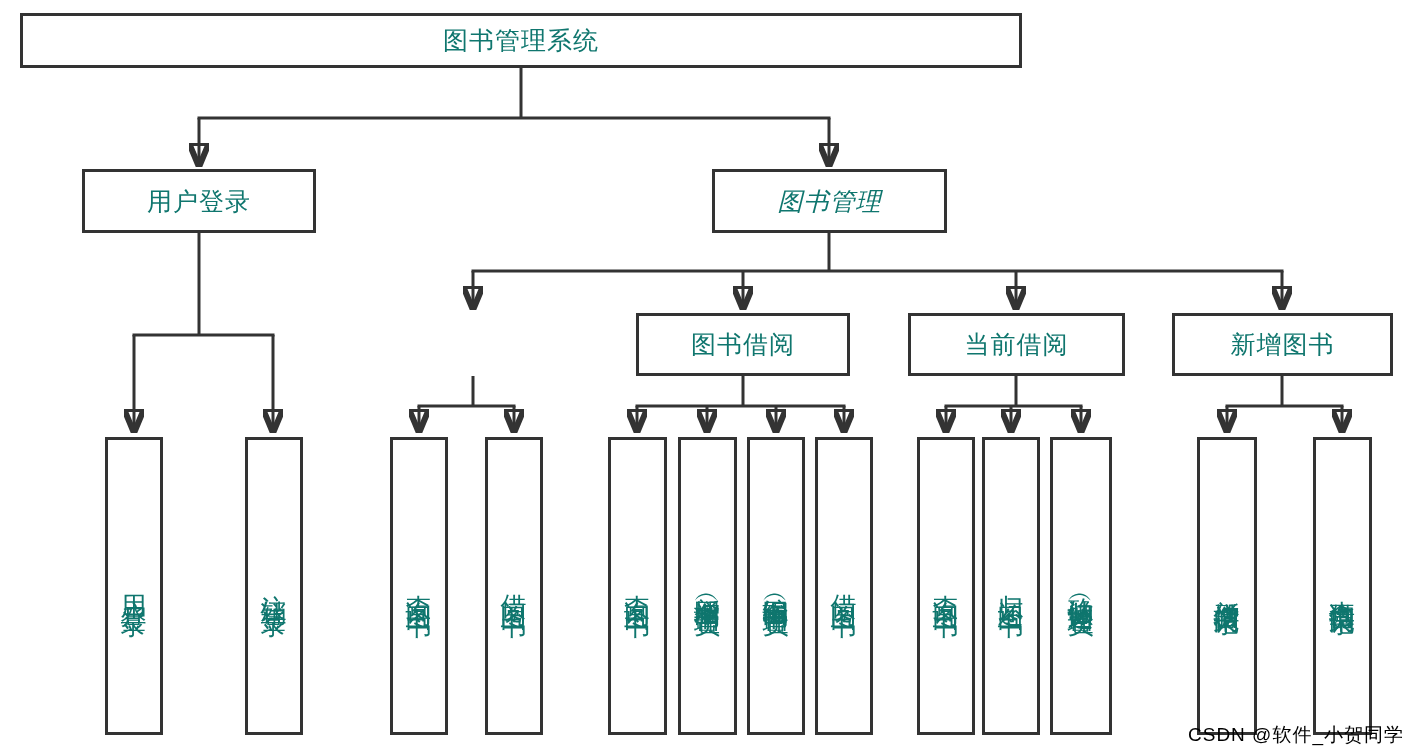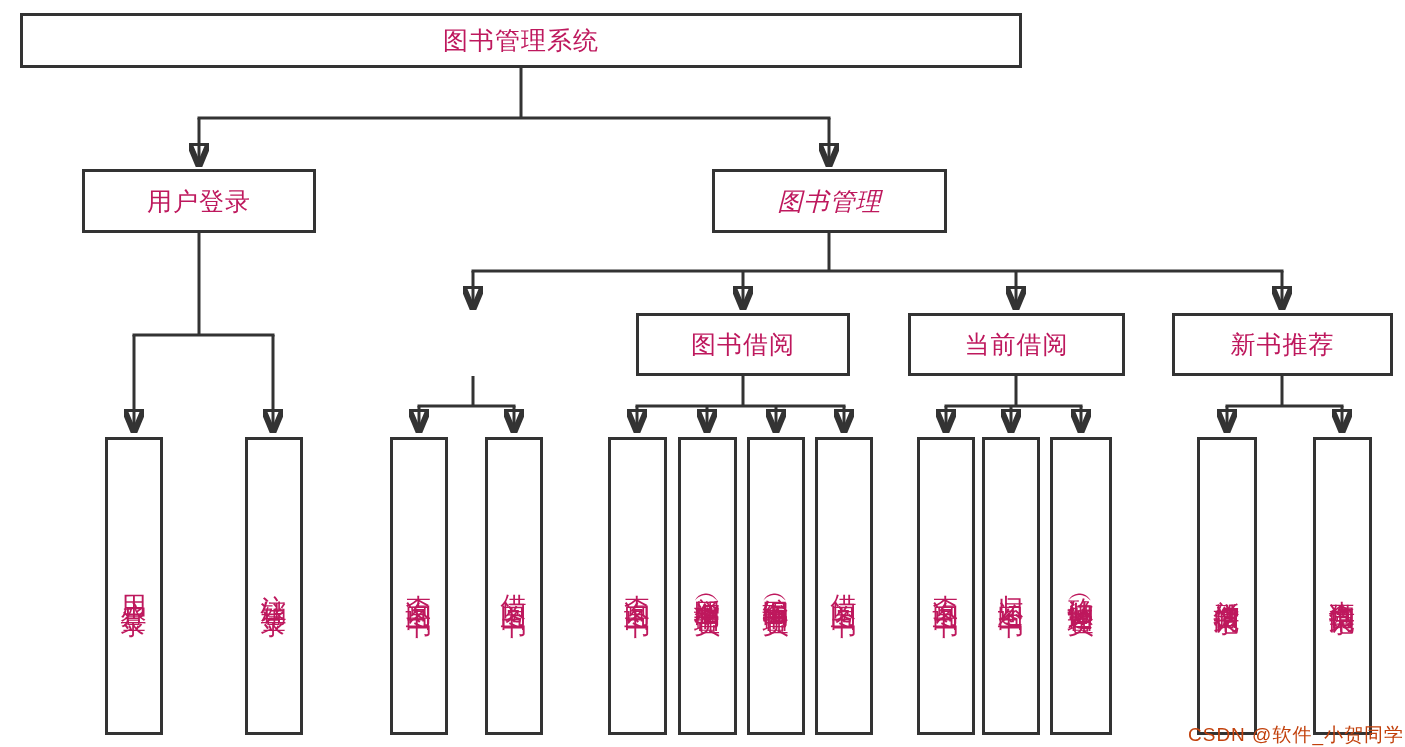--- a/index.html
+++ b/index.html
@@ -11,21 +11,21 @@
     overflow:hidden;
   }
   #wires{position:absolute;left:0;top:0;width:1405px;height:747px;}
   #wires path{stroke:#333333;stroke-width:3;fill:none;}
   #wires path.bar{stroke-linecap:square;}
   .node{
     position:absolute;
     box-sizing:border-box;
     border:3px solid #333333;
     background:#ffffff;
-    color:#be185d;
+    color:#0f766e;
     display:flex;align-items:center;justify-content:center;
     font-size:25px;
     letter-spacing:1px;
     white-space:nowrap;
   }
   .leaf{
     writing-mode:vertical-rl;
     text-orientation:mixed;
     font-size:26px;
     letter-spacing:6px;
@@ -108,35 +108,35 @@
     </g>
   </svg>
 
   <div class="node" style="left:20px;top:13px;width:1002px;height:55px;">图书管理系统</div>
 
   <div class="node" style="left:82px;top:169px;width:234px;height:64px;">用户登录</div>
   <div class="node" style="left:712px;top:169px;width:235px;height:64px;font-style:italic;">图书管理</div>
 
   <div class="node" style="left:636px;top:313px;width:214px;height:63px;">图书借阅</div>
   <div class="node" style="left:908px;top:313px;width:217px;height:63px;">当前借阅</div>
-  <div class="node" style="left:1172px;top:313px;width:221px;height:63px;">新书推荐</div>
+  <div class="node" style="left:1172px;top:313px;width:221px;height:63px;">新增图书</div>
 
   <div class="node leaf" style="left:105px;top:437px;width:58px;height:298px;">用户登录</div>
   <div class="node leaf" style="left:245px;top:437px;width:58px;height:298px;">注销登录</div>
 
   <div class="node leaf" style="left:390px;top:437px;width:58px;height:298px;">查询图书</div>
   <div class="node leaf" style="left:485px;top:437px;width:58px;height:298px;">借阅图书</div>
 
   <div class="node leaf" style="left:608px;top:437px;width:59px;height:298px;">查询图书</div>
   <div class="node leaf long" style="left:678px;top:437px;width:59px;height:298px;">新增图书（管理员）</div>
   <div class="node leaf long" style="left:747px;top:437px;width:58px;height:298px;">编辑图书（管理员）</div>
   <div class="node leaf" style="left:815px;top:437px;width:58px;height:298px;">借阅图书</div>
 
   <div class="node leaf" style="left:917px;top:437px;width:58px;height:298px;">查询图书</div>
   <div class="node leaf" style="left:982px;top:437px;width:58px;height:298px;">归还图书</div>
   <div class="node leaf long" style="left:1050px;top:437px;width:62px;height:298px;">确认归还（管理员）</div>
 
   <div class="node leaf long" style="left:1197px;top:437px;width:60px;height:298px;">新增借阅记录</div>
   <div class="node leaf long" style="left:1313px;top:437px;width:59px;height:298px;">查询借阅记录</div>
 
-  <div id="watermark" style="color: #c2410c;">CSDN @软件_小贺同学</div>
+  <div id="watermark" style="color: #000000;">CSDN @软件_小贺同学</div>
 
 </div>
 
 </body></html>

